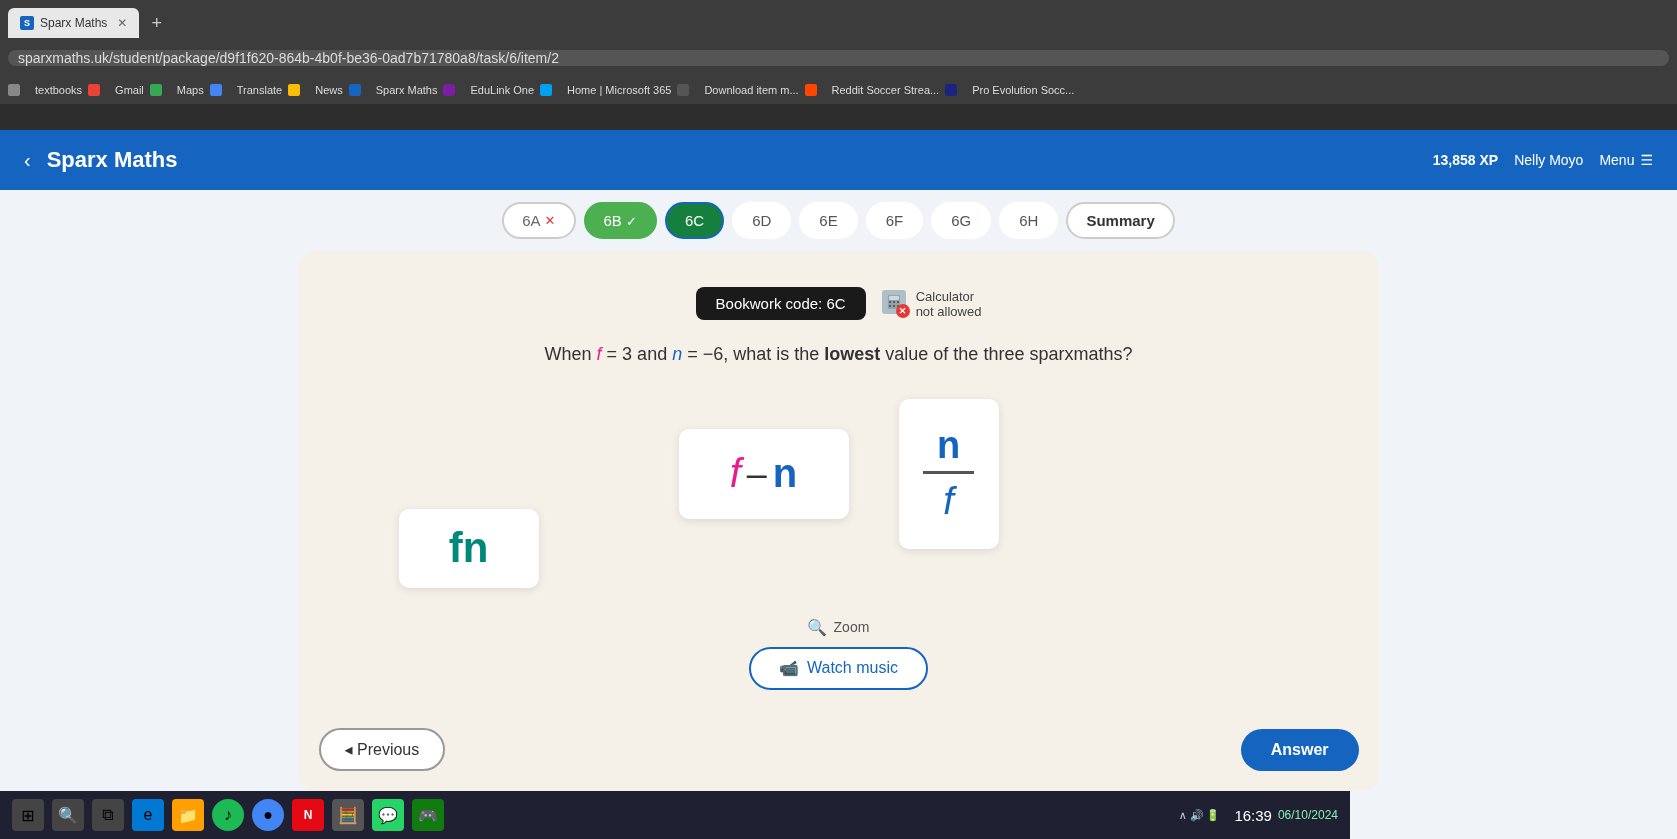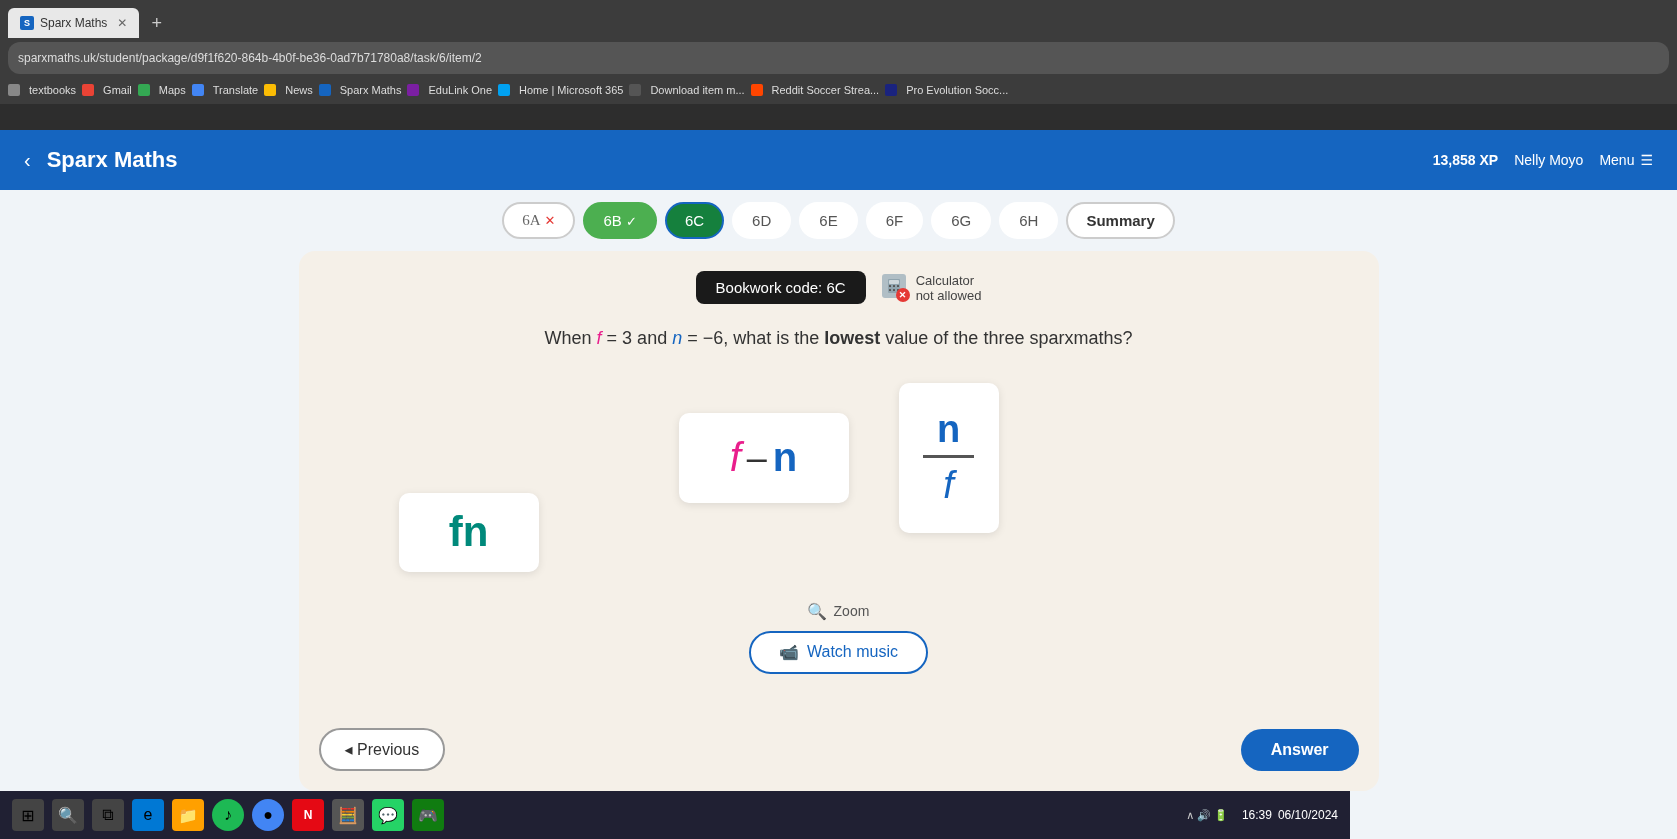--- a/index.html
+++ b/index.html
@@ -66,40 +66,40 @@
       align-items: center;
       height: 36px;
       background: #3c3c3c;
       padding: 4px 8px;
       gap: 6px;
     }
     .address-bar {
       flex: 1;
       background: #555;
       border-radius: 12px;
-      height: 32px;
+      height: 16px;
       display: flex;
       align-items: center;
       padding: 0 10px;
-      font-size: 12px;
+      font-size: 14px;
       color: #ddd;
     }
     .bookmarks-bar {
       display: flex;
       align-items: center;
       height: 28px;
       background: #3c3c3c;
       padding: 0 8px;
       gap: 6px;
       overflow: hidden;
     }
     .bookmark-item {
       display: flex;
       align-items: center;
-      gap: 9px;
+      gap: 15px;
       font-size: 11px;
       color: #ddd;
       white-space: nowrap;
       cursor: pointer;
     }
     .bookmark-icon {
       width: 12px; height: 12px;
       background: #888;
       border-radius: 2px;
     }
@@ -186,21 +186,20 @@
       border-color: #4caf50;
     }
     .nav-tab.crossed {
       background: white;
       color: #666;
       border-color: #ccc;
       text-decoration: none;
       display: flex;
       align-items: center;
       gap: 4px;
-      font-family: Liberation Serif, serif;
     }
     .nav-tab.summary {
       background: white;
       color: #333;
       border: 2px solid #ccc;
       font-weight: 600;
     }
     .x-mark { color: #e53935; font-size: 13px; }
     .check-mark { color: white; font-size: 13px; }
 
@@ -209,21 +208,21 @@
       flex: 1;
       display: flex;
       align-items: flex-start;
       justify-content: center;
       padding: 0 20px 20px;
       overflow: hidden;
     }
     .question-card {
       background: #f5f0e8;
       border-radius: 16px;
-      padding: 20px 40px 24px;
+      padding: 36px 40px 24px;
       width: 1080px;
       min-height: 540px;
       display: flex;
       flex-direction: column;
       align-items: center;
       position: relative;
     }
 
     
     .bookwork-row {
@@ -670,17 +669,17 @@
     <div class="taskbar-icon" style="background:#1db954; border-radius:50%;">♪</div>
     <div class="taskbar-icon" style="background:#4285f4; border-radius:50%;">●</div>
     <div class="taskbar-icon" style="background:#e50914; color:white; font-weight:bold; font-size:12px;">N</div>
     <div class="taskbar-icon" style="background:#555;">🧮</div>
     <div class="taskbar-icon" style="background:#25d366;">💬</div>
     <div class="taskbar-icon" style="background:#107c10;">🎮</div>
   </div>
   <div class="taskbar-right">
     <div class="taskbar-systray">
       <span style="color:#ccc; font-size:11px;">∧ 🔊 🔋</span>
-      <span style="color:white; font-size:12px; margin-left:8px;">16:39</span>
-      <span style="color:#ffffff; font-size:12px; display:block;">06/10/2024</span>
+      <span style="color:white; font-size:15px; margin-left:8px;">16:39</span>
+      <span style="color:#86efac; font-size:12px; display:block;">06/10/2024</span>
     </div>
   </div>
 </div>
 
 </body></html>

